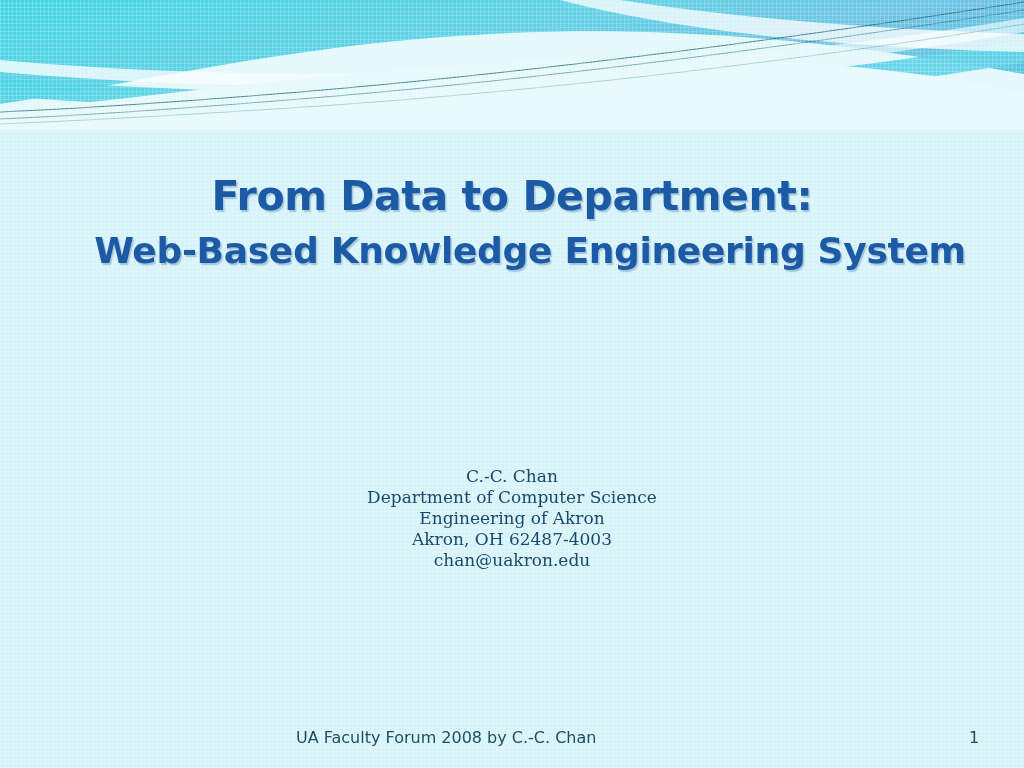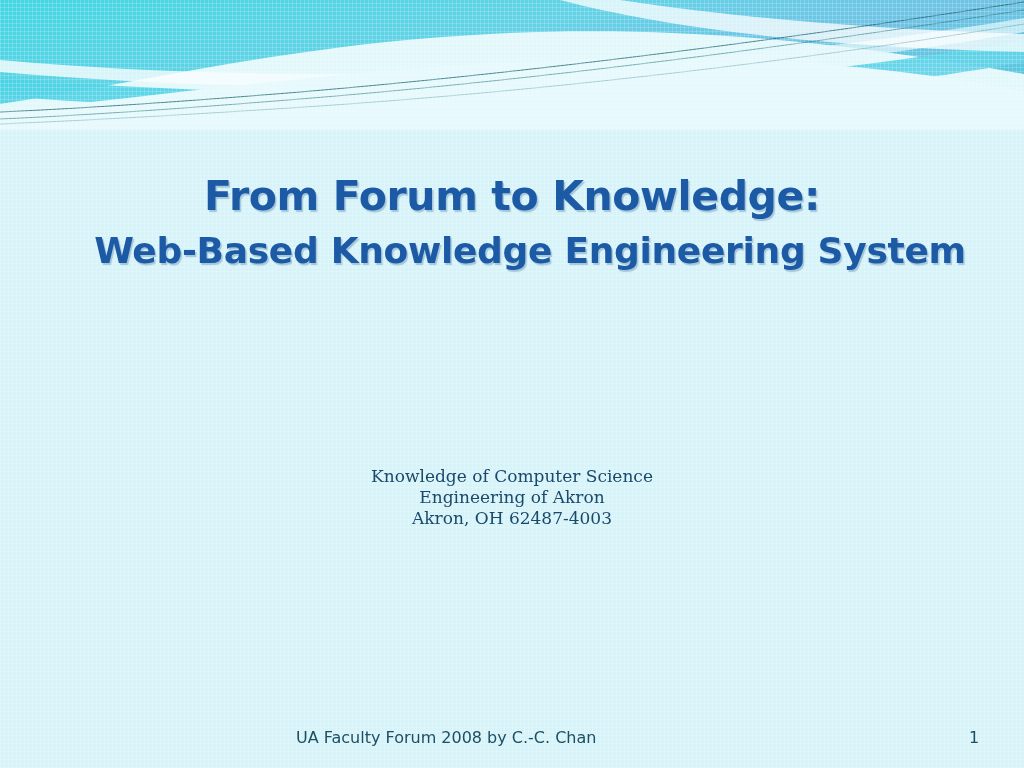--- a/index.html
+++ b/index.html
@@ -153,28 +153,30 @@
 
       <path d="M1024,2 C820,34 560,70 300,92 C190,101 90,108 0,112" fill="none" stroke="#17616b" stroke-width="0.9" opacity="0.85"></path>
       <path d="M1024,10 C820,42 560,78 300,99 C190,108 90,115 0,119" fill="none" stroke="#1d6f79" stroke-width="0.8" opacity="0.7"></path>
       <path d="M1024,24 C830,56 580,88 320,106 C200,114 95,120 0,124" fill="none" stroke="#2b7f88" stroke-width="0.7" opacity="0.5"></path>
     </svg>
   </div>
 
   <div class="slide-texture"></div>
 
   <div class="title-block">
-    <div class="title-main">From Forum to Knowledge:</div>
+    <div class="title-main">From Data to Department:</div>
     <div class="title-sub">Web-Based Knowledge Engineering System</div>
   </div>
 
   <div class="author-block">
-    <div class="author-line">Knowledge of Computer Science</div>
+    <div class="author-line">C.-C. Chan</div>
+    <div class="author-line">Department of Computer Science</div>
     <div class="author-line">Engineering of Akron</div>
     <div class="author-line">Akron, OH 62487-4003</div>
+    <div class="author-line">chan@uakron.edu</div>
   </div>
 
   <div class="footer">
     <div class="footer-text">UA Faculty Forum 2008 by C.-C. Chan</div>
     <div class="footer-page">1</div>
   </div>
 
 </div>
 
 </body></html>

